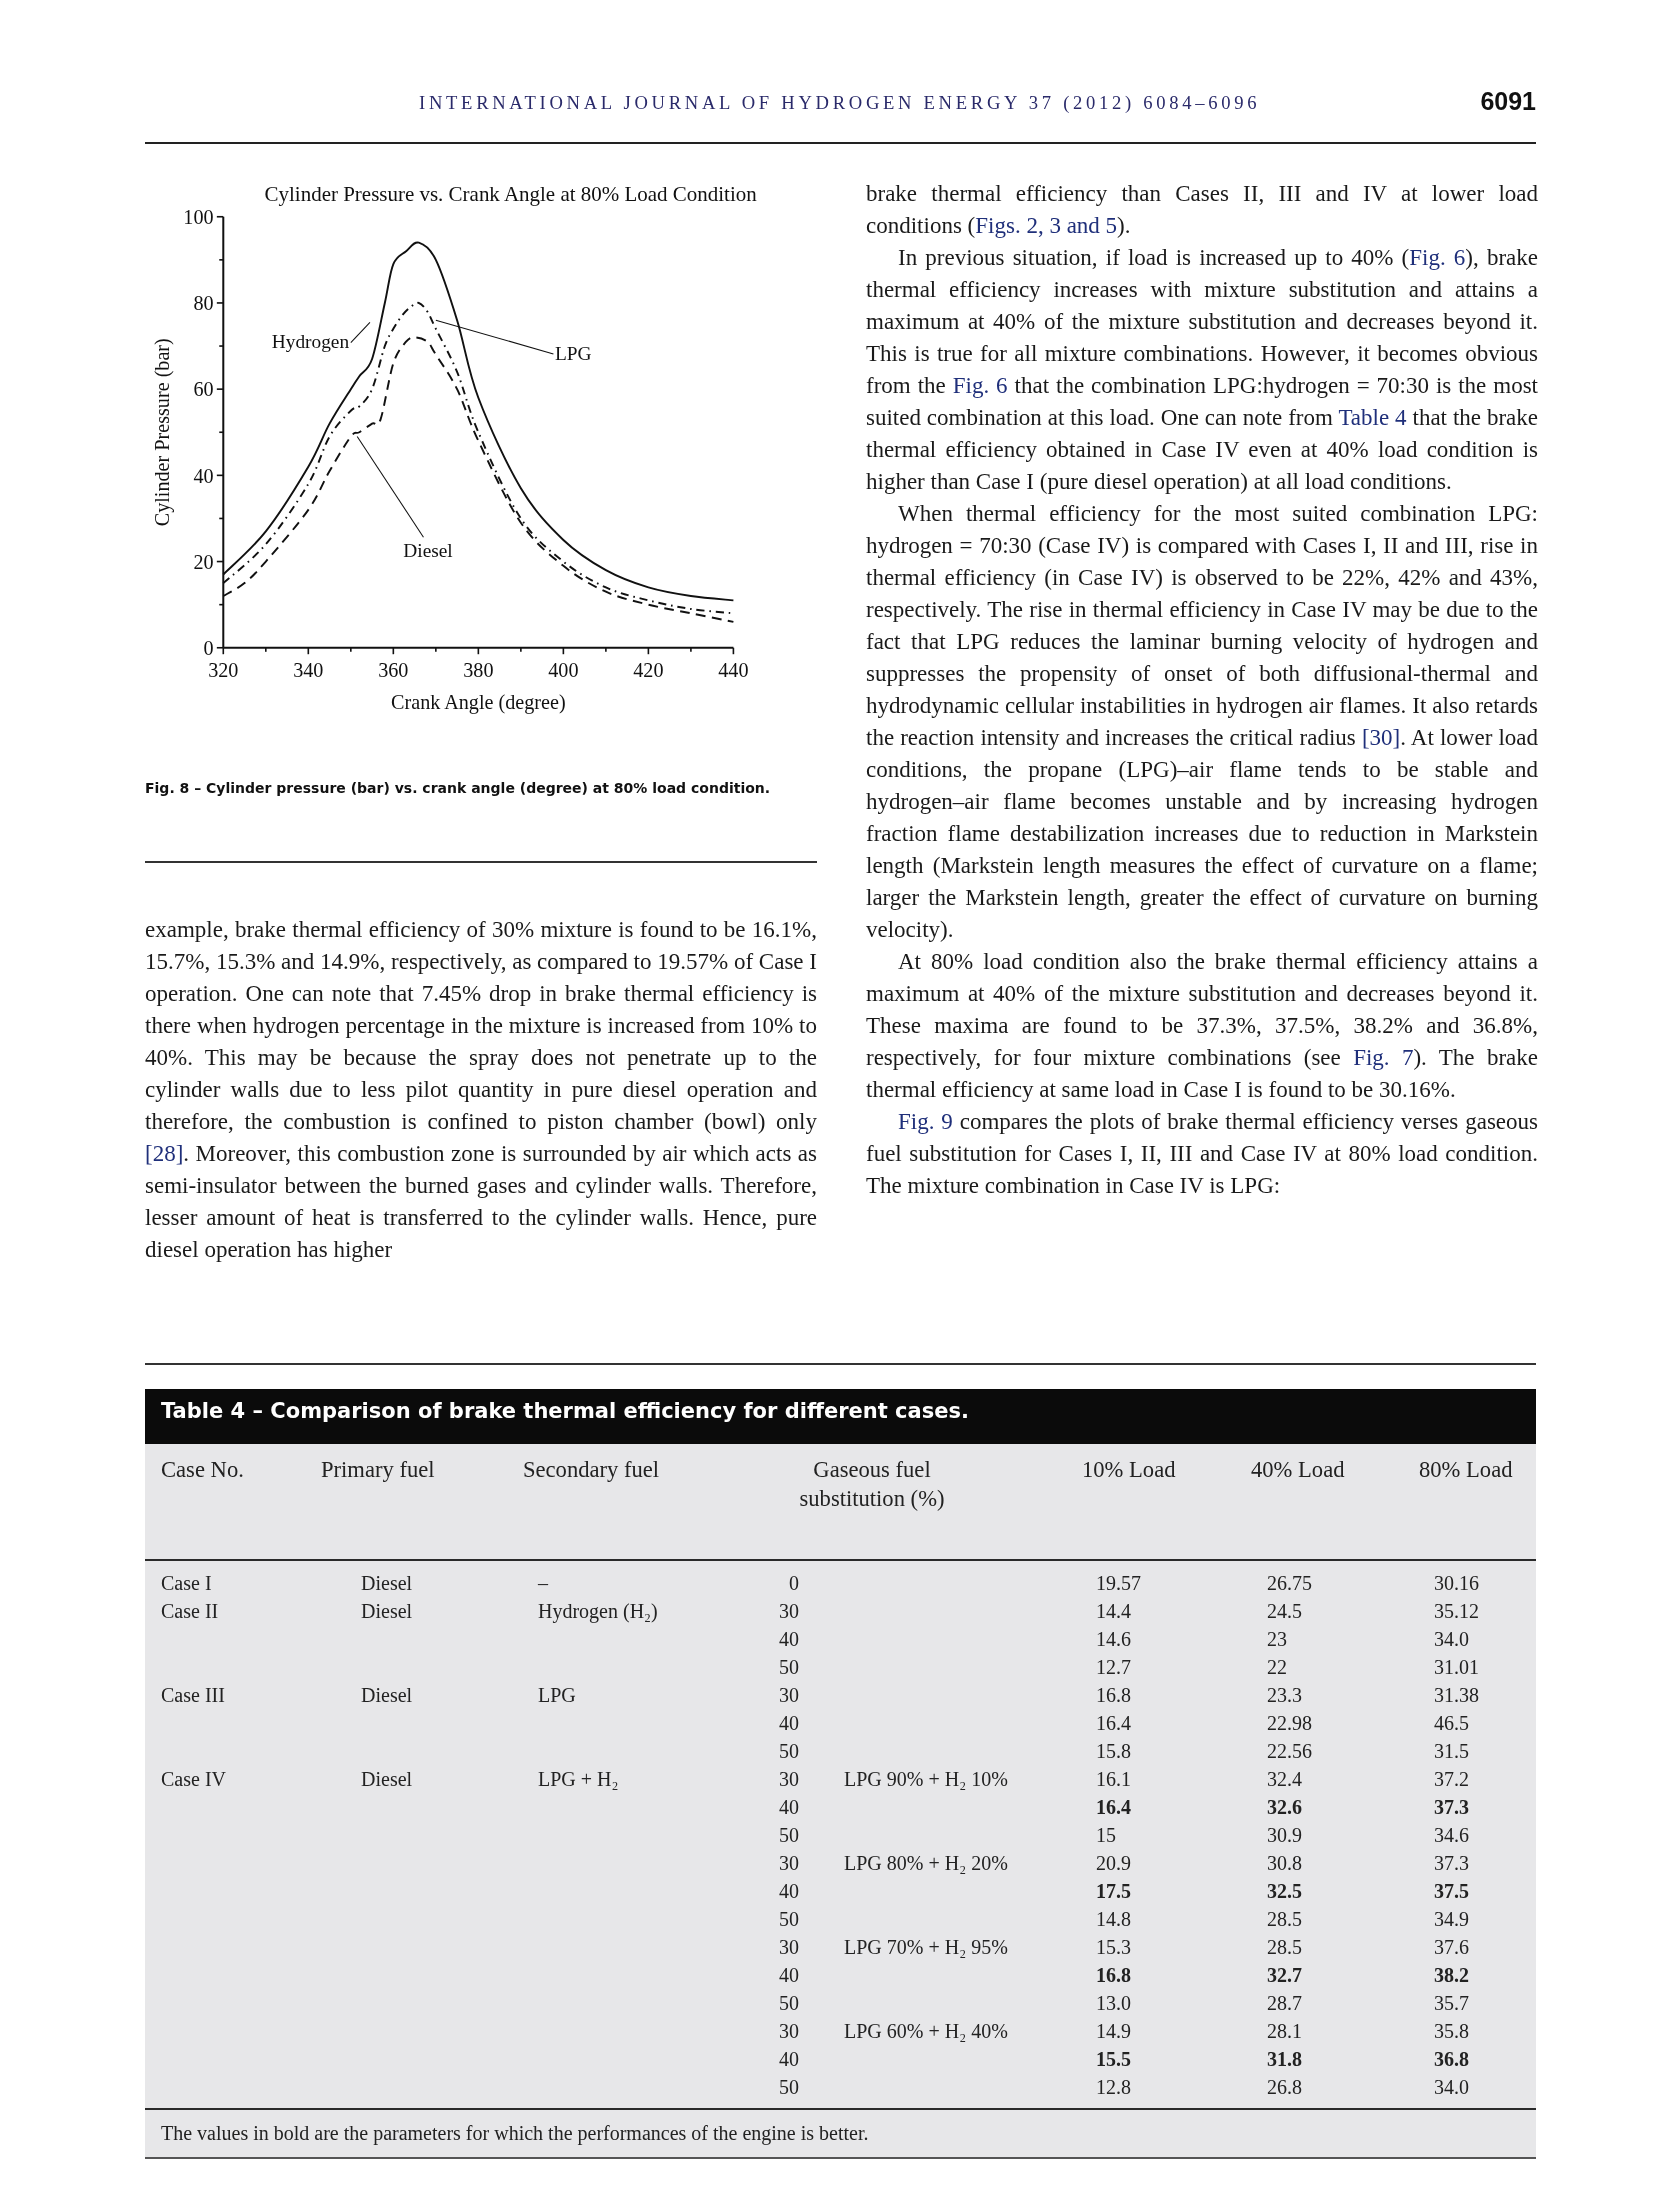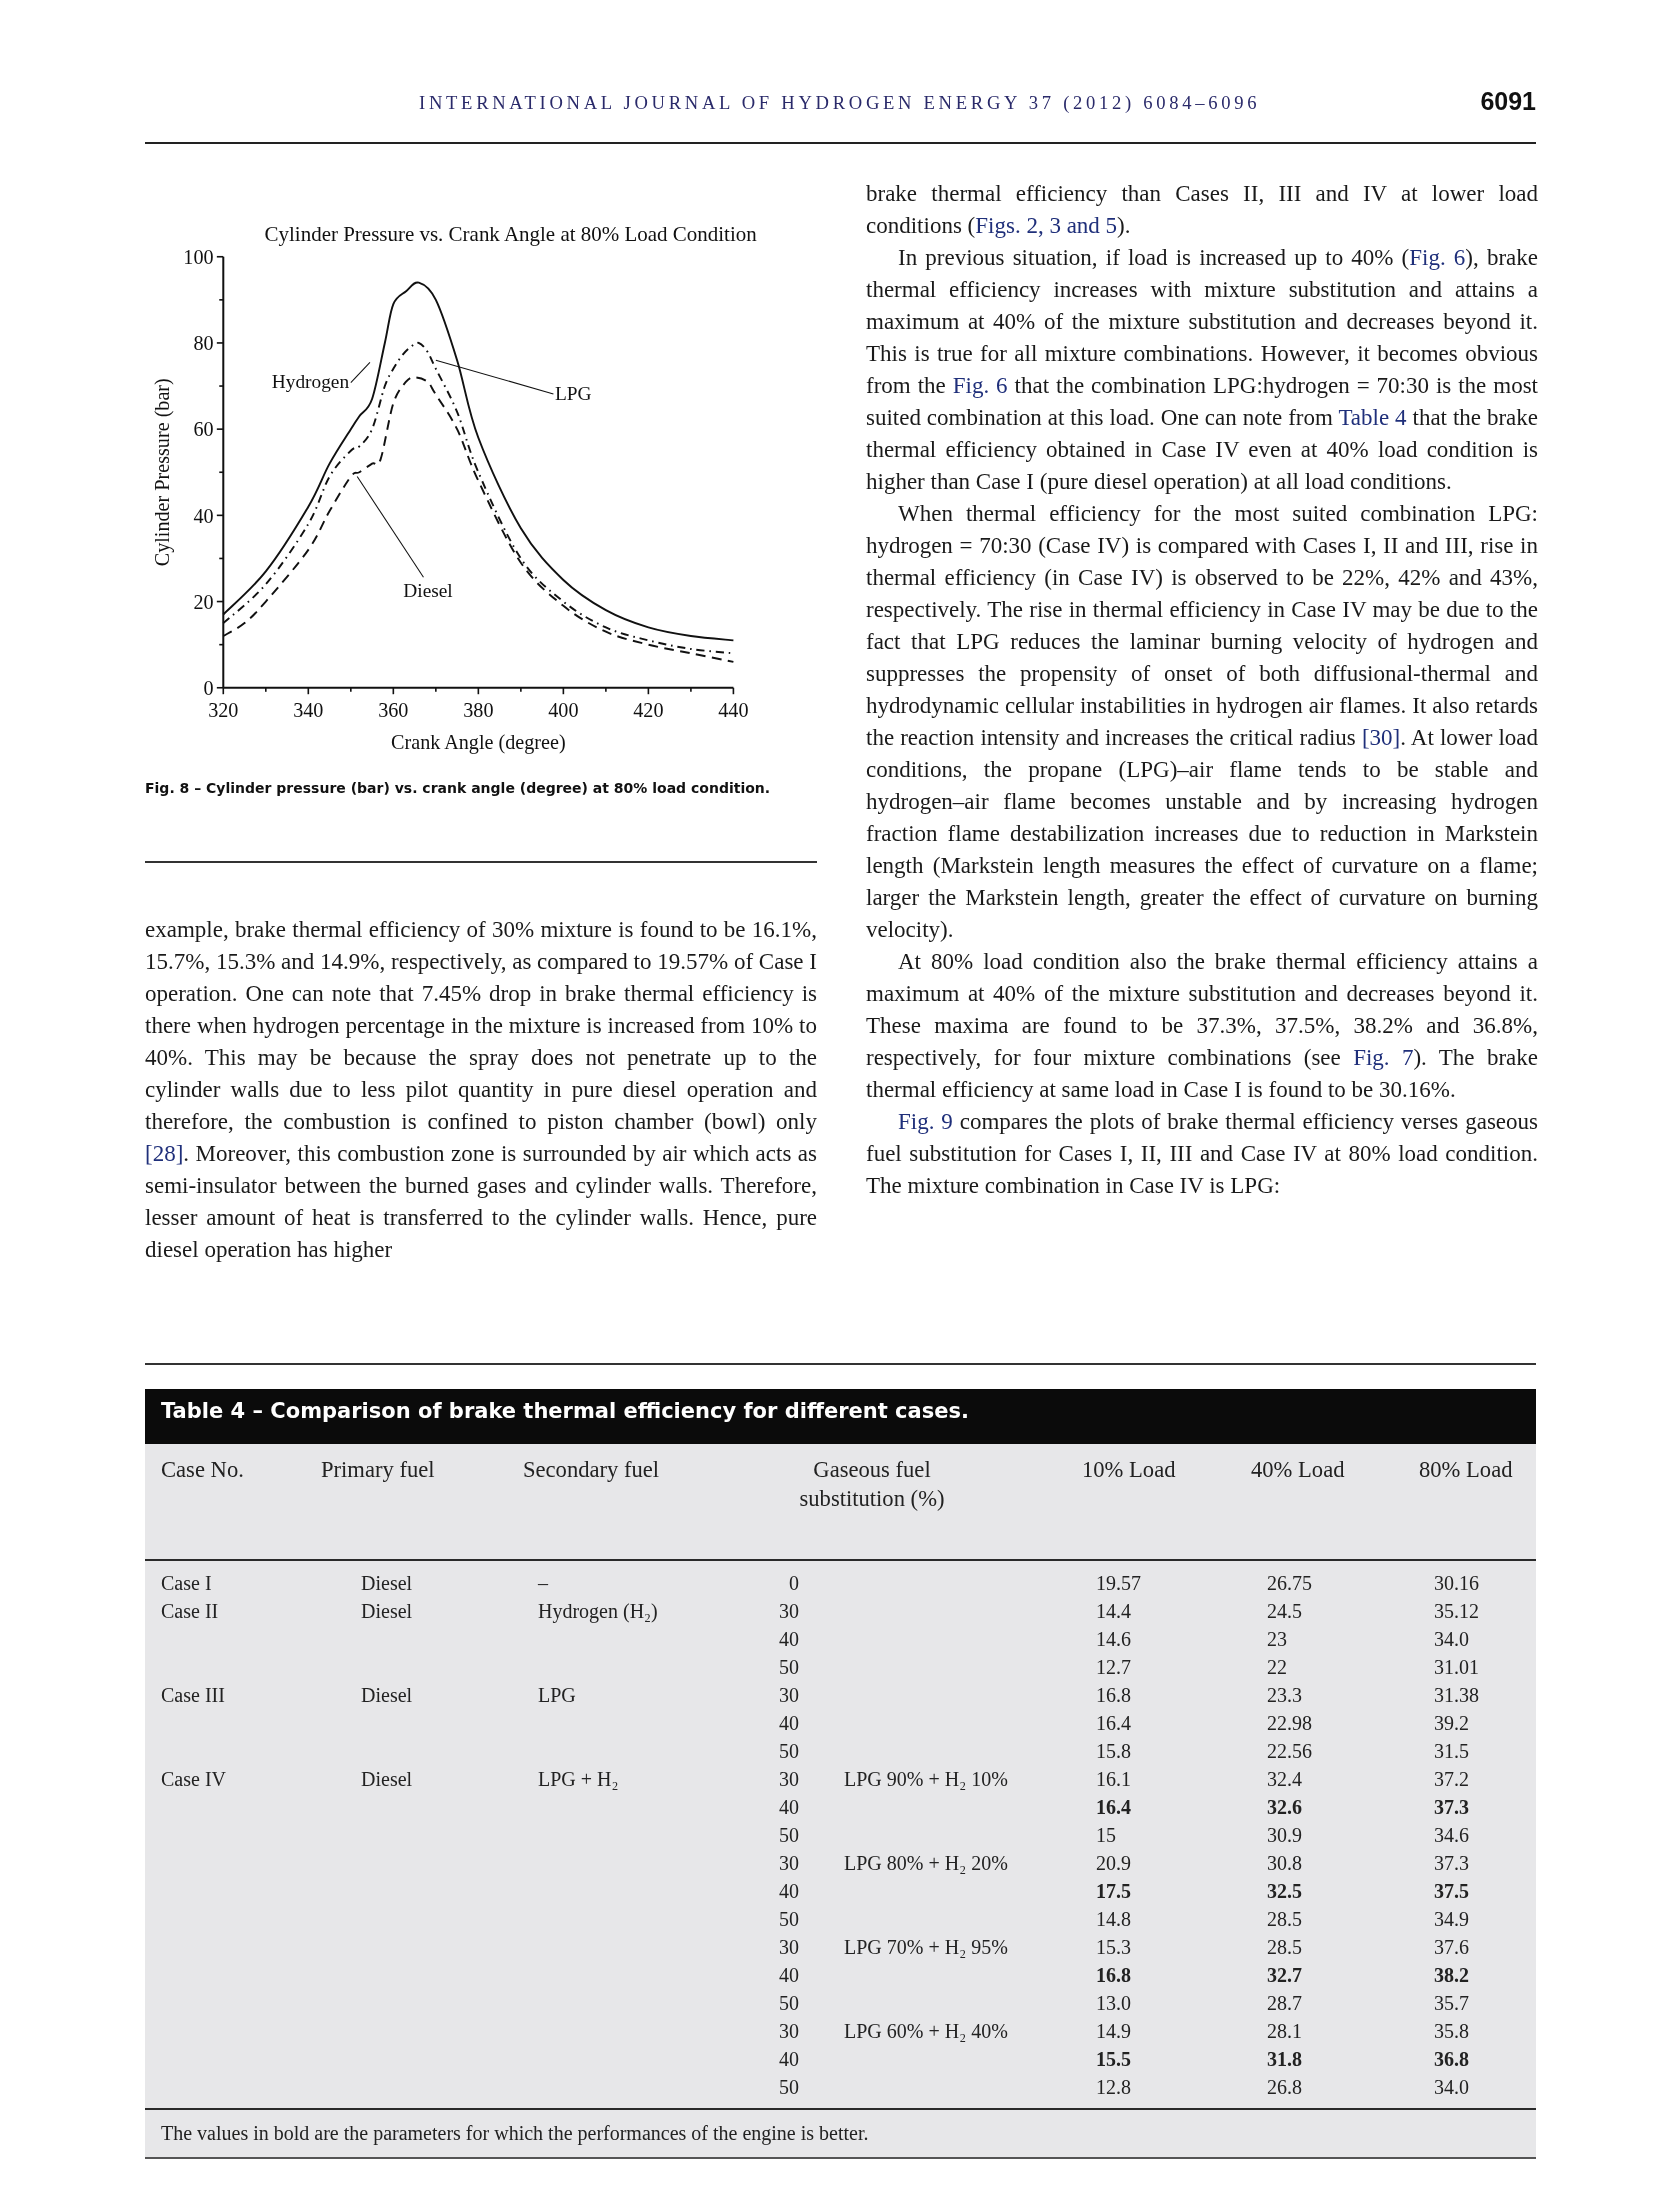--- a/index.html
+++ b/index.html
@@ -2,21 +2,21 @@
 <html style="font-size:13px"><head>
 <meta charset="utf-8">
 <style>
   html, body { margin:0; padding:0; background:#ffffff; }
   body { width:1654px; height:2205px; position:relative; font-family:"DejaVu Serif", serif; color:#1a1a1a; }
   .header { position:absolute; left:145px; top:87px; width:1391px; height:53px; }
   .journal { position:absolute; left:274px; top:4.8px; font-family:"Liberation Serif", serif; font-size:18.6px; letter-spacing:3.7px; color:#2a2a6a; }
   .pageno { position:absolute; right:0; top:0; font-family:"Liberation Sans", sans-serif; font-weight:bold; font-size:25px; color:#111;text-align:center; }
   .rule-top { position:absolute; left:145px; top:142px; width:1391px; height:1.6px; background:#222; }
 
-  .figure { position:absolute; left:145px; top:178px; width:678px; height:565px;margin-top:40px; }
+  .figure { position:absolute; left:145px; top:178px; width:678px; height:565px; }
   .figure svg { display:block; }
   .caption { position:absolute; left:145px; top:772px; width:670px; font-family:"DejaVu Sans", sans-serif; font-weight:bold; font-size:14px; line-height:32px; color:#111; }
   .rule-fig { position:absolute; left:145px; top:861px; width:672px; height:1.6px; background:#333; }
 
   .col { position:absolute; font-family:"Liberation Serif", serif; font-size:23px; line-height:32px; text-align:justify; color:#1a1a1a; }
   .col p { margin:0; }
   .col p.ind { text-indent:32px; }
   .col-left { left:145px; top:914px; width:672px; }
   .col-right { left:866px; top:178px; width:672px; }
   .link { color:#1f2f7a; }
@@ -179,21 +179,21 @@
           <span class="c80">31.38</span>
         </div>
         <div class="row">
           <span class="cno"></span>
           <span class="cpf"></span>
           <span class="csf"></span>
           <span class="csub">40</span>
           <span class="cmix"></span>
           <span class="c10">16.4</span>
           <span class="c40">22.98</span>
-          <span class="c80">39.2</span>
+          <span class="c80">46.5</span>
         </div>
         <div class="row">
           <span class="cno"></span>
           <span class="cpf"></span>
           <span class="csf"></span>
           <span class="csub">50</span>
           <span class="cmix"></span>
           <span class="c10">15.8</span>
           <span class="c40">22.56</span>
           <span class="c80">31.5</span>

